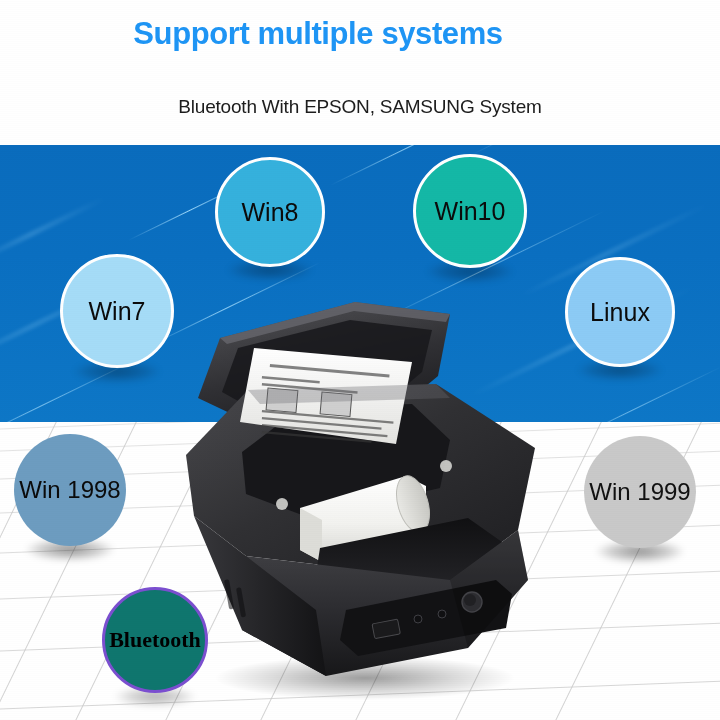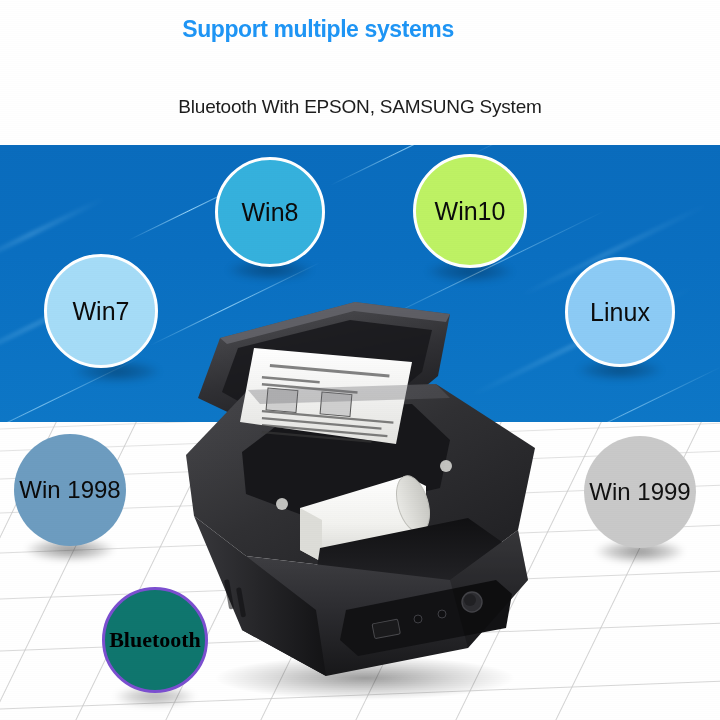--- a/index.html
+++ b/index.html
@@ -8,21 +8,21 @@
     background:#ffffff;
     font-family:"Liberation Sans", sans-serif;
     -webkit-font-smoothing:antialiased;
   }
   #stage{position:relative;width:720px;height:720px;overflow:hidden;background:#fff;}
 
   
   .header{position:absolute;left:0;top:0;width:720px;height:145px;background:#fff;z-index:30;}
   .title{
     position:absolute;left:0;top:16px;width:636px;text-align:center;
-    font-size:23px;font-weight:bold;color:#1E95F5;letter-spacing:-0.4px;
+    font-size:31px;font-weight:bold;color:#1E95F5;letter-spacing:-0.4px;
     font-family:"Liberation Sans", sans-serif;
   }
   .subline{
     position:absolute;left:0;width:720px;text-align:center;
     color:#1d1d1d;font-size:19px;font-weight:normal;letter-spacing:-0.2px;
   }
   .subline.l1{top:60px;}
   .subline.l2{top:96px;}
 
   
@@ -225,29 +225,29 @@
         <rect x="86" y="308" width="5" height="30" rx="2" transform="rotate(-10 86 308)"></rect>
       </g>
 
       <path d="M98,110 L286,104 L300,118 L110,124 Z" fill="#6d6d74" opacity=".35"></path>
       <path d="M300,300 L368,250 L378,300 L318,368 Z" fill="#000" opacity=".22"></path>
     </svg>
   </div>
 
   <div id="bubbles">
       <div class="shadow" style="width: 88.92px; height: 22.8px; left: 72.54px; top: 360.02px; z-index: 14;"></div>
-      <div class="bubble ring" style="width: 114px; height: 114px; left: 44px; top: 254px; background: rgb(165, 220, 247); color: rgb(11, 11, 11); z-index: 15; border-color: rgb(255, 255, 255);">
+      <div class="bubble ring" style="width: 114px; height: 114px; left: 60px; top: 254px; background: rgb(165, 220, 247); color: rgb(11, 11, 11); z-index: 15; border-color: rgb(255, 255, 255);">
         <span class="lbl" style="font-size: 25px; font-family: &quot;Liberation Sans&quot;, sans-serif; font-weight: normal;">Win7</span>
       </div>
       <div class="shadow" style="width: 85.8px; height: 22px; left: 227.1px; top: 259.3px; z-index: 14;"></div>
       <div class="bubble ring" style="width: 110px; height: 110px; left: 215px; top: 157px; background: rgb(53, 177, 221); color: rgb(11, 11, 11); z-index: 15; border-color: rgb(255, 255, 255);">
         <span class="lbl" style="font-size: 25px; font-family: &quot;Liberation Sans&quot;, sans-serif; font-weight: normal;">Win8</span>
       </div>
       <div class="shadow" style="width: 88.92px; height: 22.8px; left: 425.54px; top: 260.02px; z-index: 14;"></div>
-      <div class="bubble ring" style="width: 114px; height: 114px; left: 413px; top: 154px; background: #bef264; color: rgb(11, 11, 11); z-index: 15; border-color: rgb(255, 255, 255);">
+      <div class="bubble ring" style="width: 114px; height: 114px; left: 413px; top: 154px; background: #14b8a6; color: rgb(11, 11, 11); z-index: 15; border-color: rgb(255, 255, 255);">
         <span class="lbl" style="font-size: 25px; font-family: &quot;Liberation Sans&quot;, sans-serif; font-weight: normal;">Win10</span>
       </div>
       <div class="shadow" style="width: 85.8px; height: 22px; left: 577.1px; top: 359.3px; z-index: 14;"></div>
       <div class="bubble ring" style="width: 110px; height: 110px; left: 565px; top: 257px; background: rgb(140, 203, 245); color: rgb(11, 11, 11); z-index: 15; border-color: rgb(255, 255, 255);">
         <span class="lbl" style="font-size: 25px; font-family: &quot;Liberation Sans&quot;, sans-serif; font-weight: normal;">Linux</span>
       </div>
       <div class="shadow dark" style="width: 87.36px; height: 22.4px; left: 26.32px; top: 538.16px; z-index: 14;"></div>
       <div class="bubble" style="width: 112px; height: 112px; left: 14px; top: 434px; background: rgb(109, 156, 192); color: rgb(11, 11, 11); z-index: 15;">
         <span class="lbl" style="font-size: 24px; font-family: &quot;Liberation Sans&quot;, sans-serif; font-weight: normal;">Win 1998</span>
       </div>

